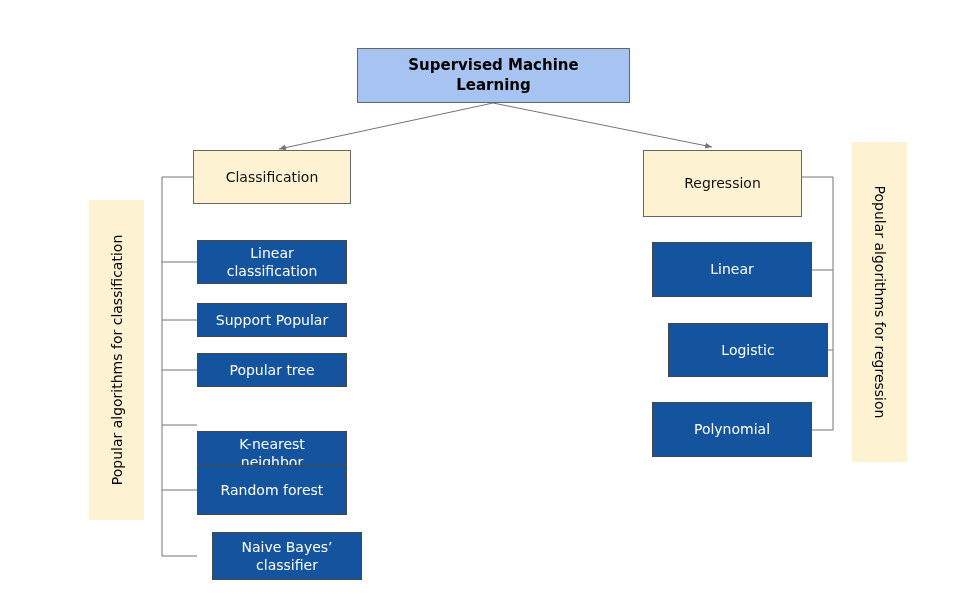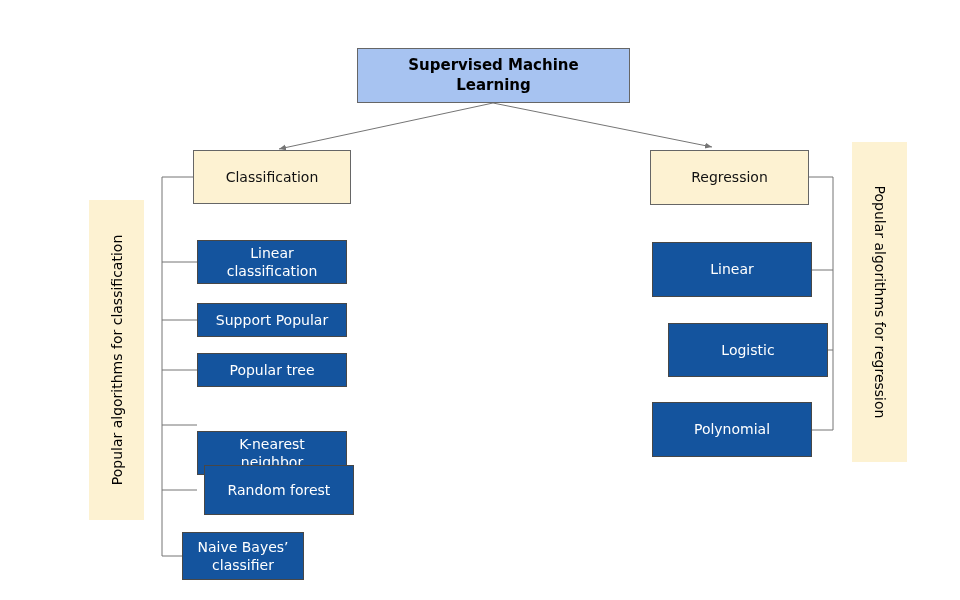--- a/index.html
+++ b/index.html
@@ -90,43 +90,43 @@
     <path class="conn" d="M162 262 H197 M162 320 H197 M162 370 H197 M162 425 H197 M162 490 H197 M162 556 H197"></path>
     <path class="conn" d="M802 177 H833 V430"></path>
     <path class="conn" d="M812 270 H833 M812 350 H833 M812 430 H833"></path>
   </svg>
 
   <div class="node root" style="left:357px; top:48px; width:273px; height:55px;">Supervised Machine
 Learning</div>
 
   <div class="node branch" style="left:193px; top:150px; width:158px; height:54px;">Classification</div>
 
-  <div class="node branch" style="left:643px; top:150px; width:159px; height:55px;margin-left:7px;">Regression</div>
+  <div class="node branch" style="left:643px; top:150px; width:159px; height:67px;">Regression</div>
 
   <div class="side-label left" style="left:89px; top:200px; width:55px; height:320px;">
     <span class="vtext">Popular algorithms for classification</span>
   </div>
 
   <div class="side-label right" style="left:852px; top:142px; width:55px; height:320px;">
     <span class="vtext">Popular algorithms for regression</span>
   </div>
 
   <div class="node algo" style="left:197px; top:240px; width:150px; height:44px;">Linear
 classification</div>
 
   <div class="node algo" style="left:197px; top:303px; width:150px; height:34px;">Support Popular</div>
 
   <div class="node algo" style="left:197px; top:353px; width:150px; height:34px;">Popular tree</div>
 
   <div class="node algo" style="left:197px; top:403px; width:150px; height:44px;margin-top:28px;">K-nearest
 neighbor</div>
 
-  <div class="node algo" style="left:204px; top:465px; width:150px; height:50px;">Random forest</div>
+  <div class="node algo" style="left:197px; top:465px; width:150px; height:50px;">Random forest</div>
 
-  <div class="node algo" style="left:182px; top:532px; width:122px; height:48px;">Naive Bayes’
+  <div class="node algo" style="left:212px; top:532px; width:150px; height:48px;">Naive Bayes’
 classifier</div>
 
   <div class="node algo" style="left:652px; top:242px; width:160px; height:55px;">Linear</div>
 
   <div class="node algo" style="left:652px; top:323px; width:160px; height:54px;margin-left:16px;">Logistic</div>
 
   <div class="node algo" style="left:652px; top:402px; width:160px; height:55px;">Polynomial</div>
 
 </div>
 

